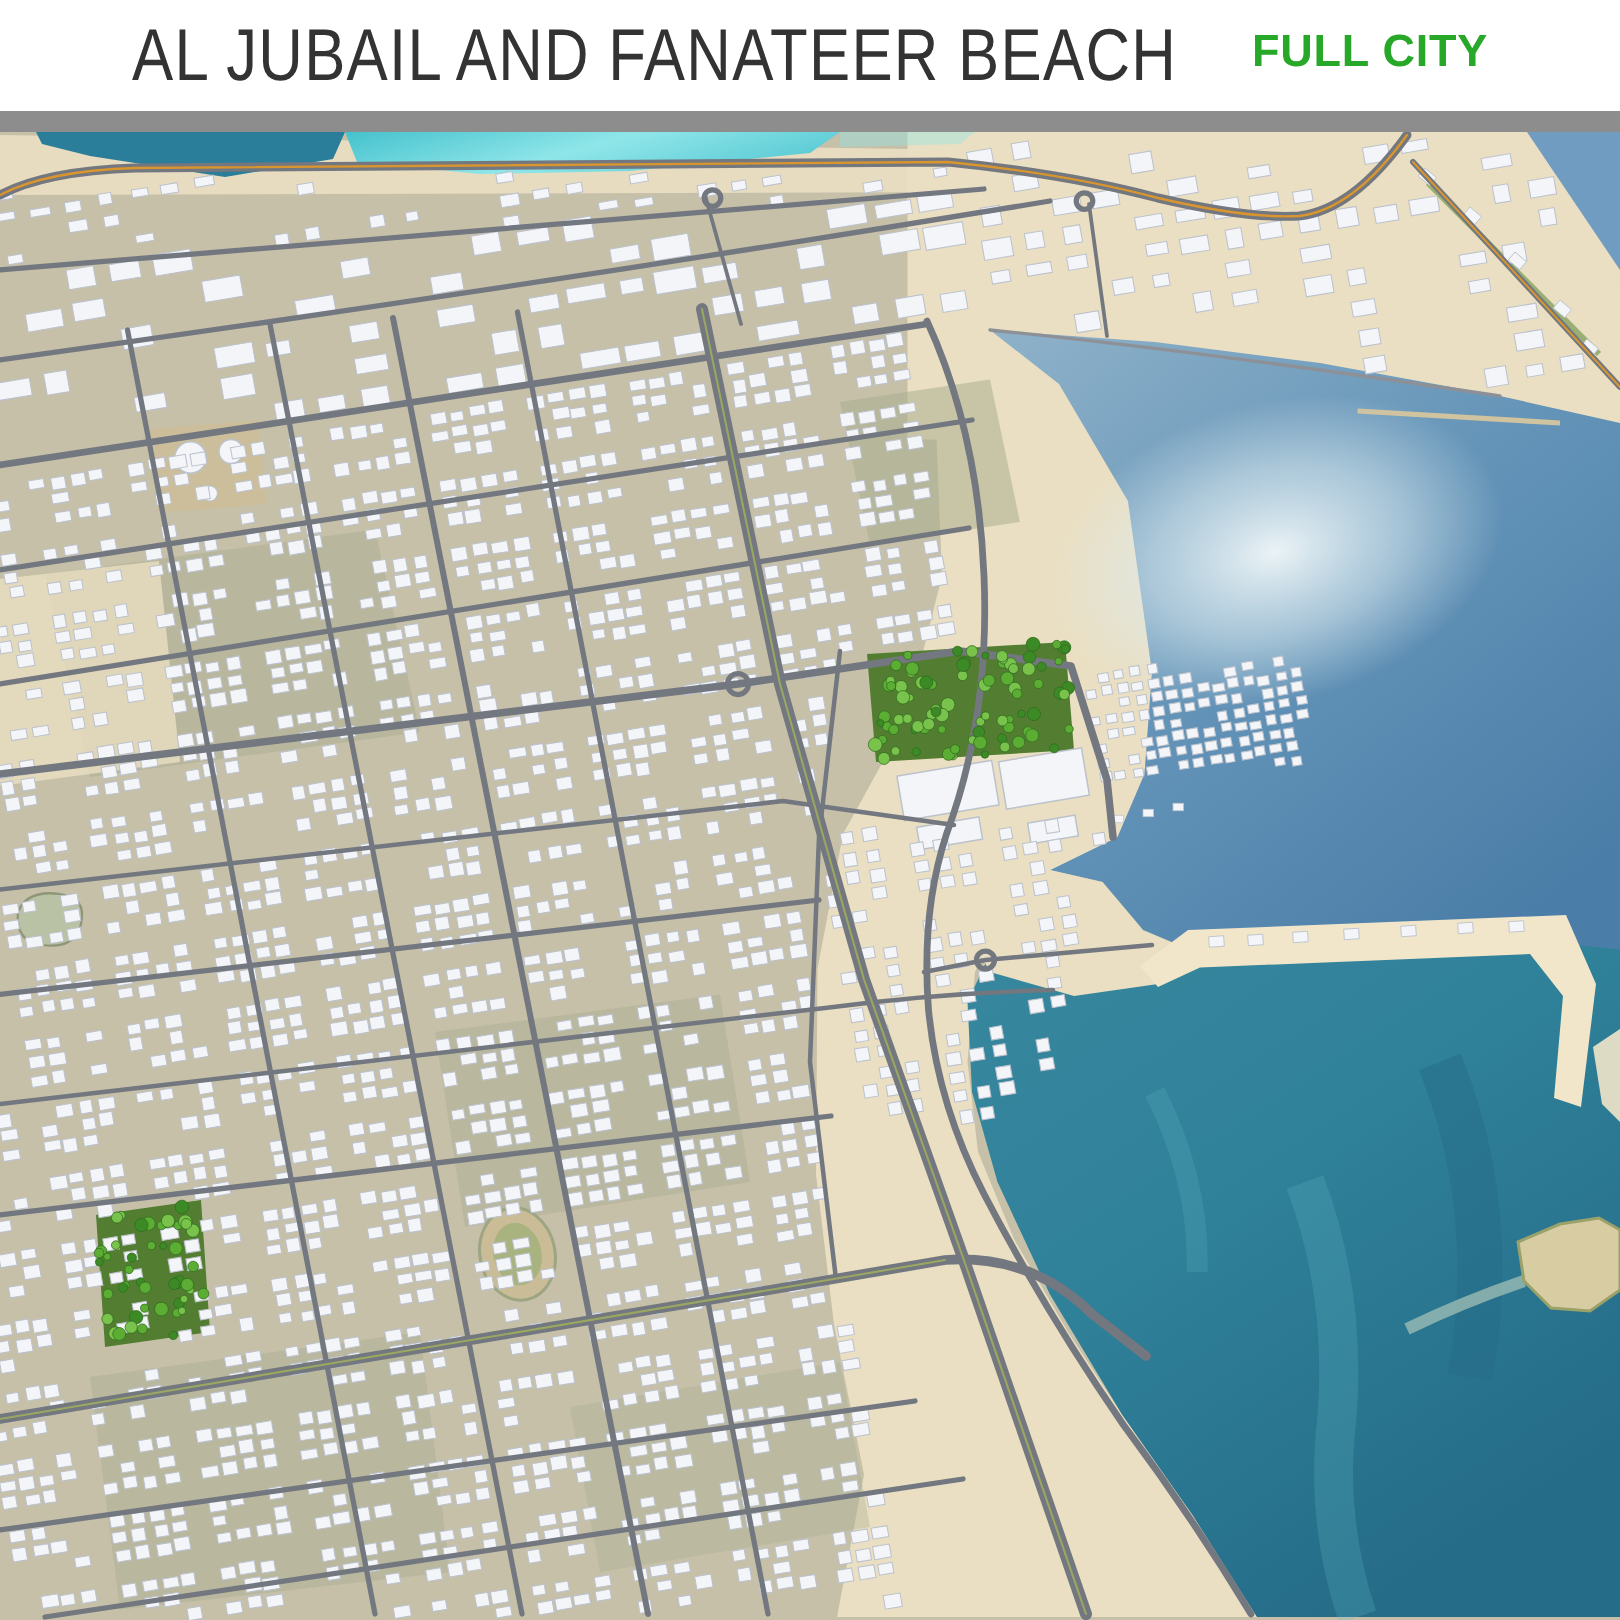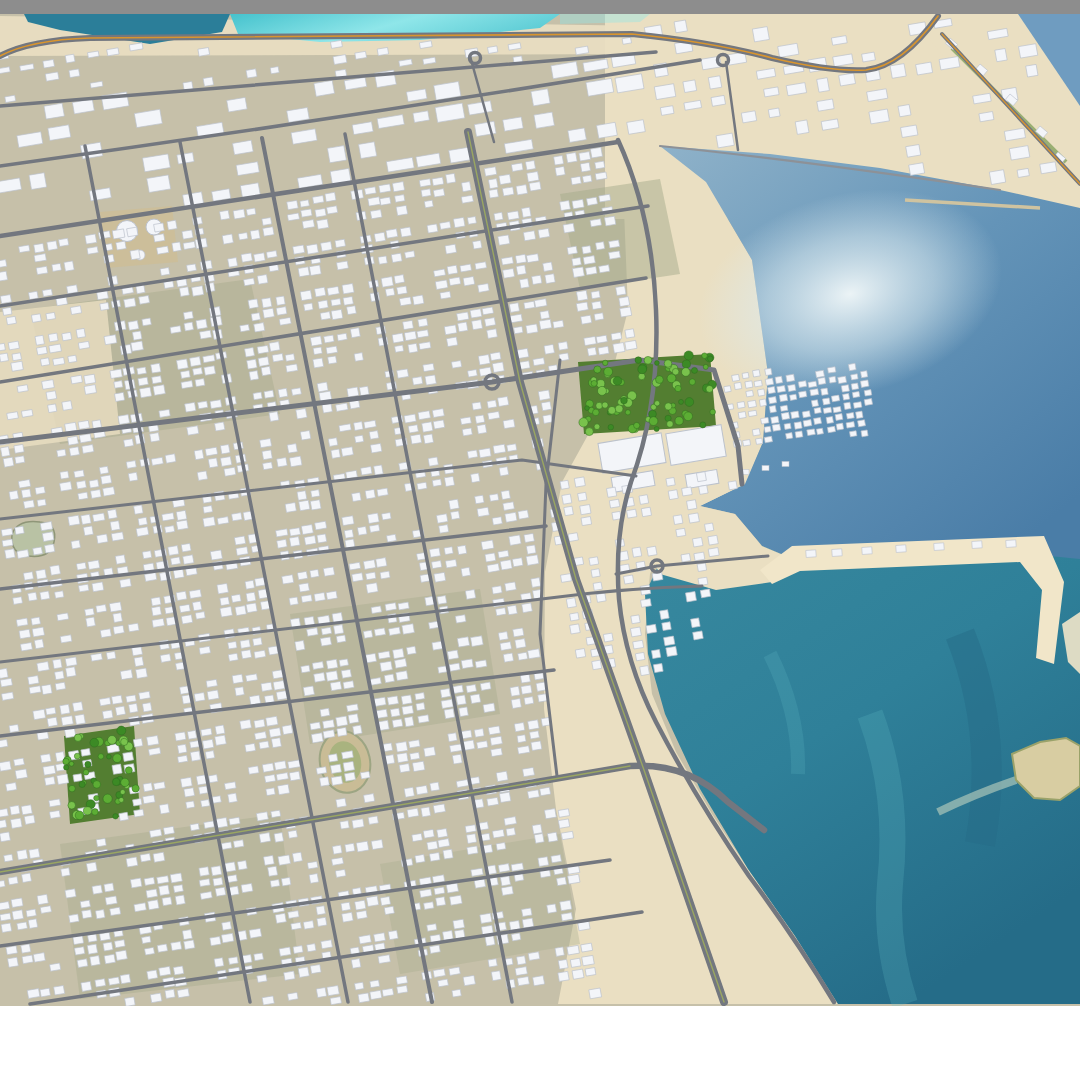--- a/index.html
+++ b/index.html
@@ -9,20 +9,24 @@
          transform:scaleX(0.84);transform-origin:left center;margin-left:88px;}
   #badge{position:absolute;right:88px;top:18px;font-size:30px;font-weight:bold;letter-spacing:0.5px;}
   #divider{height:14px;width:1080px;}
   #mapwrap{width:1080px;height:992px;position:relative;}
   svg{display:block;}
 </style>
 </head>
 <body>
 
 <div id="frame">
+  <div id="header" style="background: rgb(255, 255, 255);">
+    <div id="title" style="color: rgb(51, 51, 51);">AL JUBAIL AND FANATEER BEACH</div>
+    <div id="badge" style="color: rgb(40, 168, 40);">FULL CITY</div>
+  </div>
   <div id="divider" style="background: rgb(141, 141, 141);"></div>
 
   <div id="mapwrap">
     <svg id="city-map" width="1080" height="992" viewBox="0 0 1080 992">
       <defs>
         <linearGradient id="lagGrad" x1="0" y1="0" x2="1" y2="0.3">
           <stop offset="0" stop-color="#45c2cd"></stop>
             <stop offset="0.55" stop-color="#8fe6e9"></stop>
             <stop offset="1" stop-color="#5fcdd6"></stop>
         </linearGradient>

